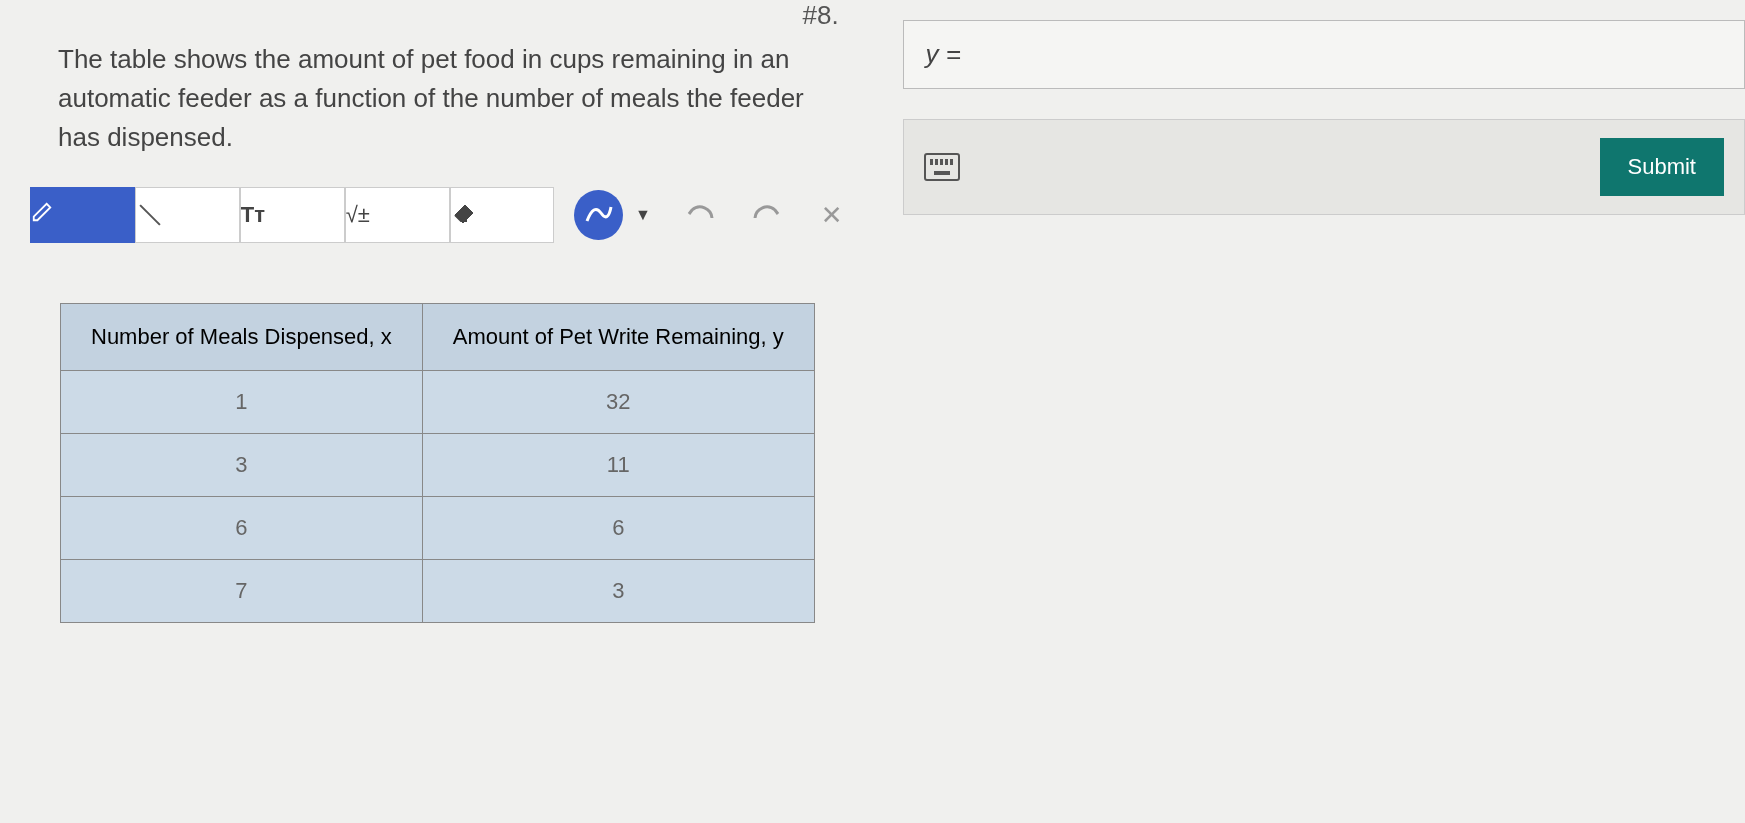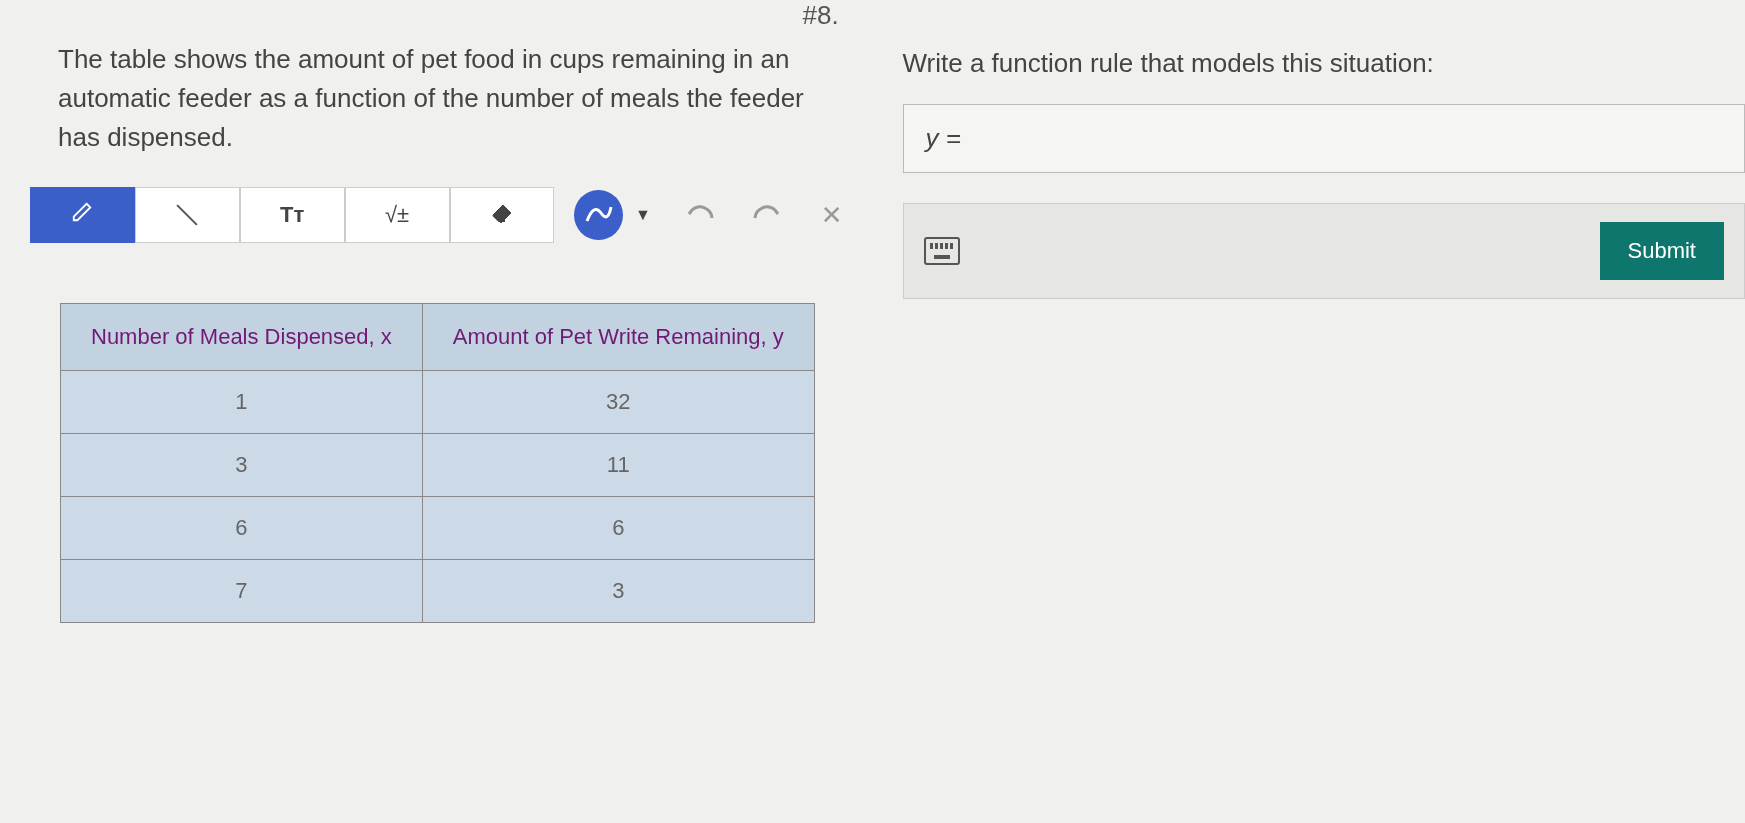--- a/index.html
+++ b/index.html
@@ -49,21 +49,20 @@
       display: flex;
       align-items: center;
       gap: 0;
       margin-bottom: 60px;
     }
     .tool-btn {
       width: 108px;
       height: 56px;
       display: flex;
       align-items: center;
-      justify-content: center;
       border: 1px solid #ccc;
       background: #fff;
       cursor: pointer;
       font-size: 22px;
       color: #444;
     }
     .tool-btn.active {
       background: #3a5fc8;
       color: #fff;
       border-color: #3a5fc8;
@@ -100,21 +99,21 @@
     .data-table {
       border-collapse: collapse;
       background: #c9d7e4;
       margin-left: 30px;
     }
     .data-table th {
       border: 1px solid #888;
       padding: 20px 30px;
       font-weight: normal;
       font-size: 22px;
-      color: #701a75;
+      color: #000000;
       background: #c3d2e0;
       text-align: center;
     }
     .data-table td {
       border: 1px solid #888;
       padding: 18px 30px;
       font-size: 22px;
       color: #666;
       text-align: center;
       background: #ccdae7;
@@ -272,21 +271,20 @@
         </tr>
         <tr>
           <td>7</td>
           <td>3</td>
         </tr>
       </tbody>
     </table>
   </div>
 
   <div class="right-panel">
-    <div class="prompt-text">Write a function rule that models this situation:</div>
 
     <div class="answer-box">
       <span>y =</span>
       <span></span>
     </div>
 
     <div class="bottom-bar">
       <div class="keyboard-icon"></div>
       <button class="submit-btn">Submit</button>
     </div>

